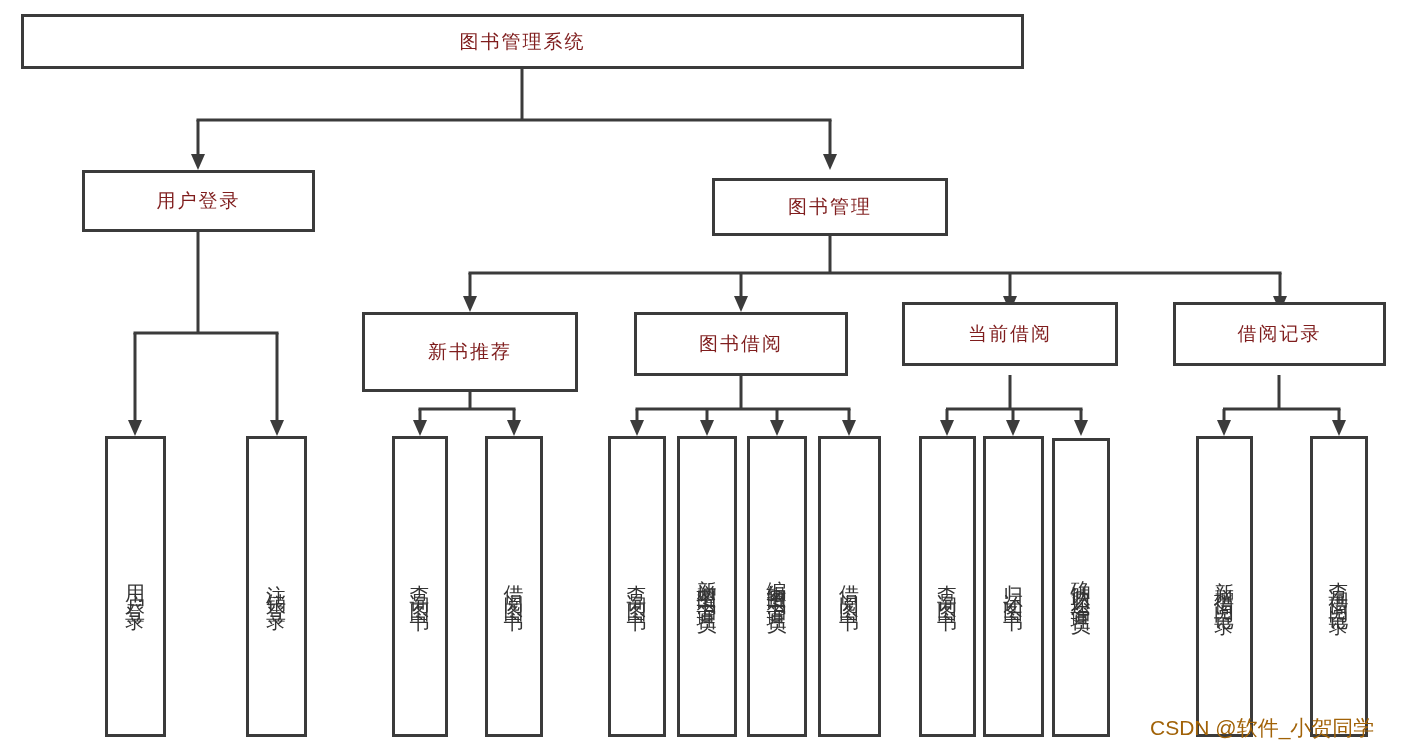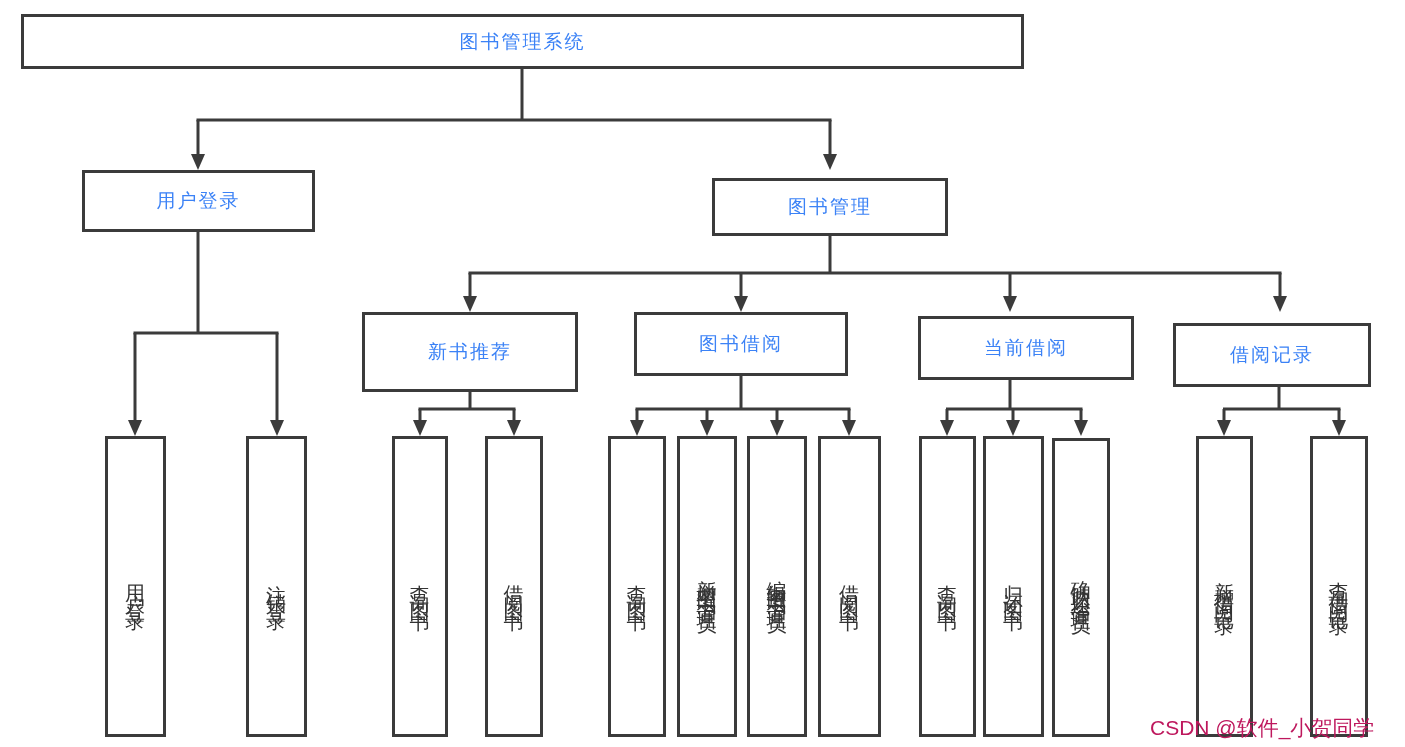--- a/index.html
+++ b/index.html
@@ -22,21 +22,21 @@
     fill: none;
   }
   svg.connectors polygon {
     fill: #3b3b3b;
   }
   .node {
     position: absolute;
     box-sizing: border-box;
     background: #ffffff;
     border: 3px solid #3b3b3b;
-    color: #3b82f6;
+    color: #7f1d1d;
     display: flex;
     align-items: center;
     justify-content: center;
     font-size: 19px;
     letter-spacing: 2px;
     text-align: center;
     z-index: 2;
   }
   .vnode {
     position: absolute;
@@ -52,21 +52,21 @@
     letter-spacing: 9px;
     line-height: 1.1;
     z-index: 2;
   }
   .watermark {
     position: absolute;
     left: 1150px;
     top: 714px;
     width: 250px;
     font-size: 21px;
-    color: #be185d;
+    color: #a16207;
     white-space: nowrap;
     z-index: 5;
   }
 </style>
 </head>
 <body>
 
 <div class="canvas">
 
   <svg class="connectors" viewBox="0 0 1405 747" xmlns="http://www.w3.org/2000/svg">
@@ -131,22 +131,22 @@
     <polygon points="1332,420 1346,420 1339,436"></polygon>
   </svg>
 
   <div class="node" style="left:21px; top:14px; width:1003px; height:55px;">图书管理系统</div>
 
   <div class="node" style="left:82px; top:170px; width:233px; height:62px;">用户登录</div>
   <div class="node" style="left:712px; top:178px; width:236px; height:58px;">图书管理</div>
 
   <div class="node" style="left:362px; top:312px; width:216px; height:80px;">新书推荐</div>
   <div class="node" style="left:634px; top:312px; width:214px; height:64px;text-align:center;">图书借阅</div>
-  <div class="node" style="left:902px; top:316px; width:216px; height:64px;margin-left:16px;">当前借阅</div>
-  <div class="node" style="left:1173px; top:323px; width:198px; height:64px;">借阅记录</div>
+  <div class="node" style="left:902px; top:302px; width:216px; height:64px;">当前借阅</div>
+  <div class="node" style="left:1173px; top:302px; width:213px; height:64px;">借阅记录</div>
 
   <div class="vnode" style="left:105px; top:436px; width:61px; height:301px;">用户登录</div>
   <div class="vnode" style="left:246px; top:436px; width:61px; height:301px;">注销登录</div>
 
   <div class="vnode" style="left:392px; top:436px; width:56px; height:301px;">查询图书</div>
   <div class="vnode" style="left:485px; top:436px; width:58px; height:301px;">借阅图书</div>
 
   <div class="vnode" style="left:608px; top:436px; width:58px; height:301px;">查询图书</div>
   <div class="vnode" style="left:677px; top:436px; width:60px; height:301px; letter-spacing:5px;">新增图书（管理员）</div>
   <div class="vnode" style="left:747px; top:436px; width:60px; height:301px; letter-spacing:5px;">编辑图书（管理员）</div>

